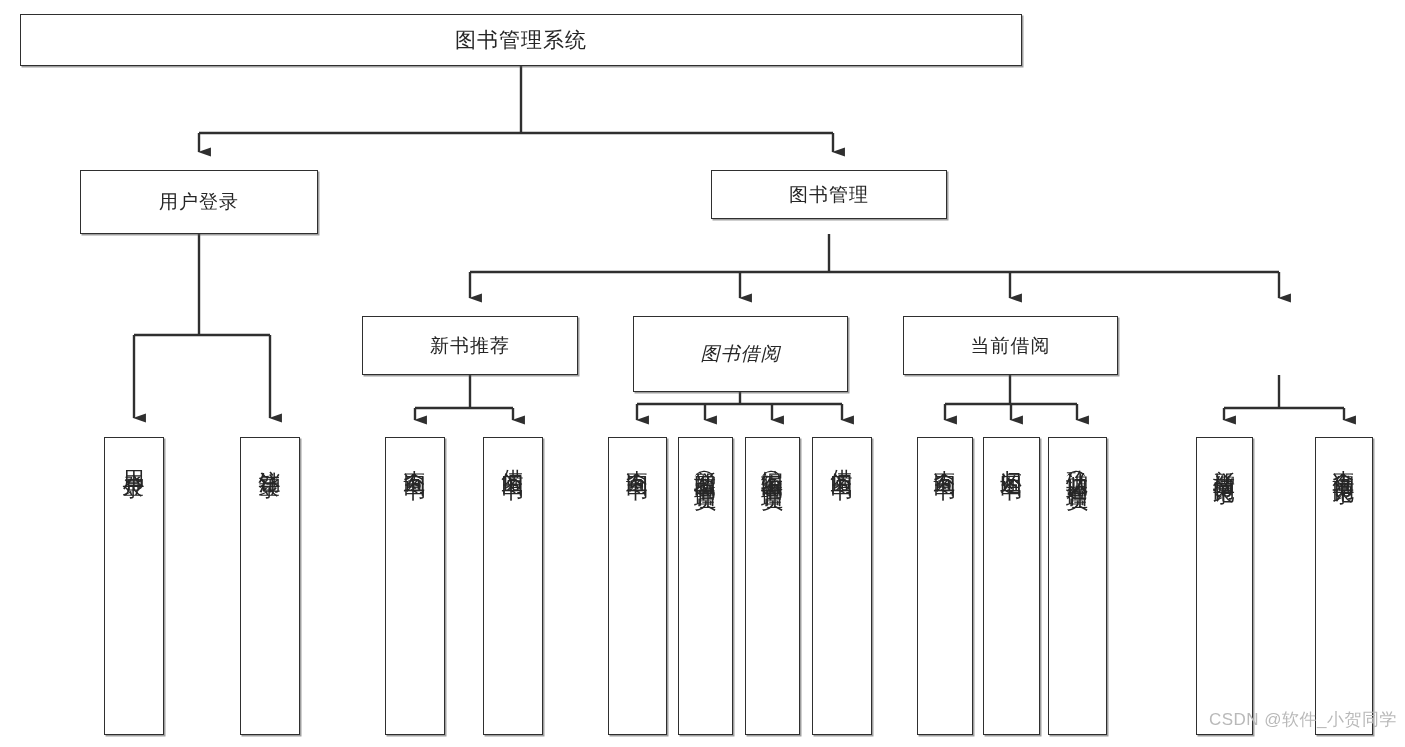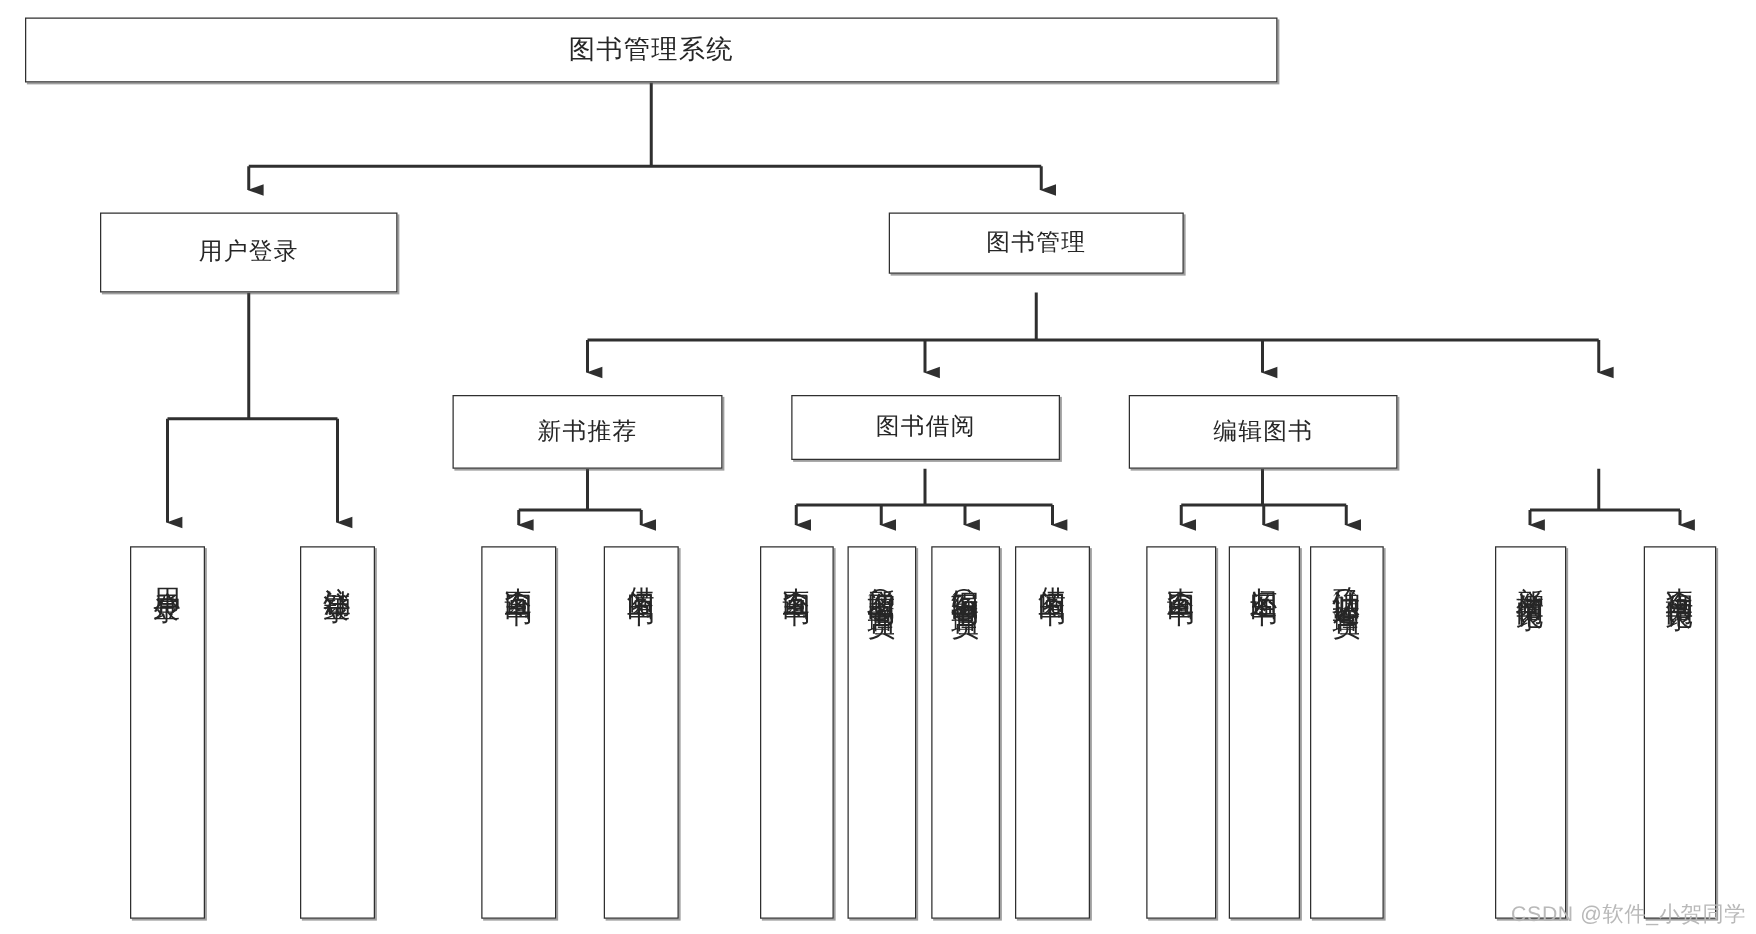--- a/index.html
+++ b/index.html
@@ -63,21 +63,21 @@
     font-size:22px;
     line-height:1.05;
     letter-spacing:3px;
     white-space:normal;
     max-height:100%;
   }
   
   #watermark{
     position:absolute;
     right:8px;
-    bottom:4px;
+    bottom:16px;
     font-size:17px;
     color:#b9b9b9;
     letter-spacing:.5px;
     white-space:nowrap;
     user-select:none;
   }
 </style>
 </head>
 <body>
 
@@ -142,26 +142,26 @@
   </div>
 
   <div class="node branch" style="left:711px; top:170px; width:236px; height:49px;">
     <span class="node-label">图书管理</span>
   </div>
 
   <div class="node branch" style="left:362px; top:316px; width:216px; height:59px;">
     <span class="node-label">新书推荐</span>
   </div>
 
-  <div class="node branch" style="left:633px; top:316px; width:215px; height:52px;">
+  <div class="node branch" style="left:633px; top:316px; width:215px; height:76px;font-style:italic;">
     <span class="node-label">图书借阅</span>
   </div>
 
   <div class="node branch" style="left:903px; top:316px; width:215px; height:59px;">
-    <span class="node-label">编辑图书</span>
+    <span class="node-label">当前借阅</span>
   </div>
 
 
   <div class="node leaf" style="left:104px; top:437px; width:60px; height:298px;">
     <span class="node-label">用户登录</span>
   </div>
 
   <div class="node leaf" style="left:240px; top:437px; width:60px; height:298px;">
     <span class="node-label">注销登录</span>
   </div>

